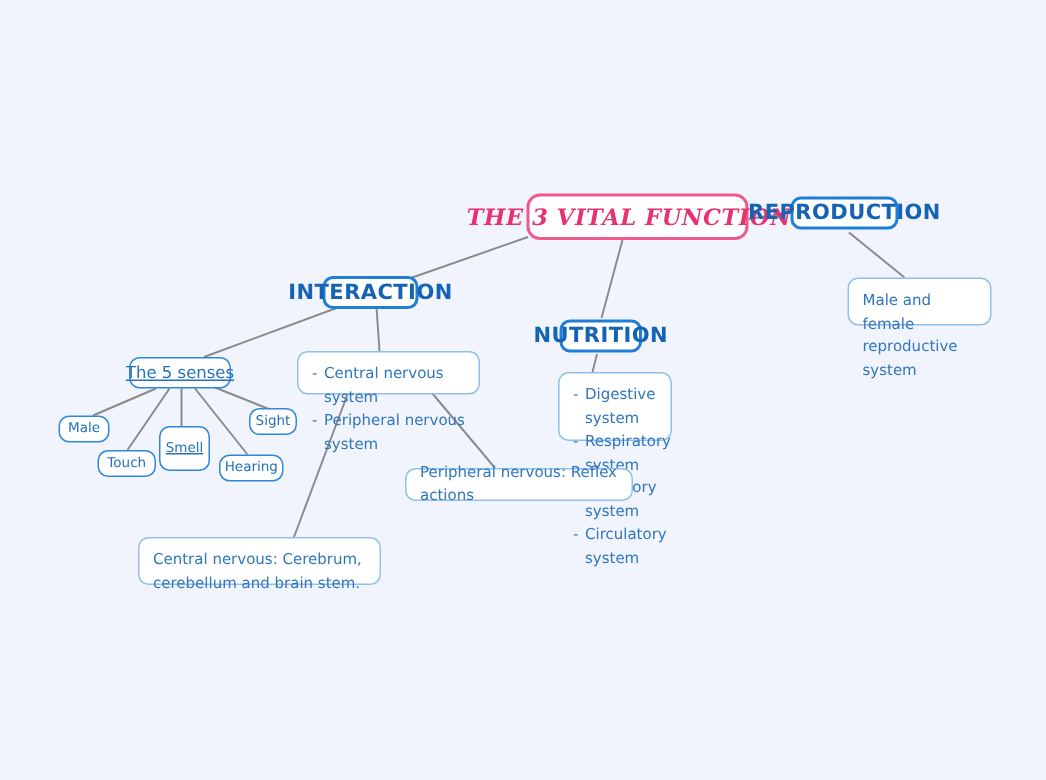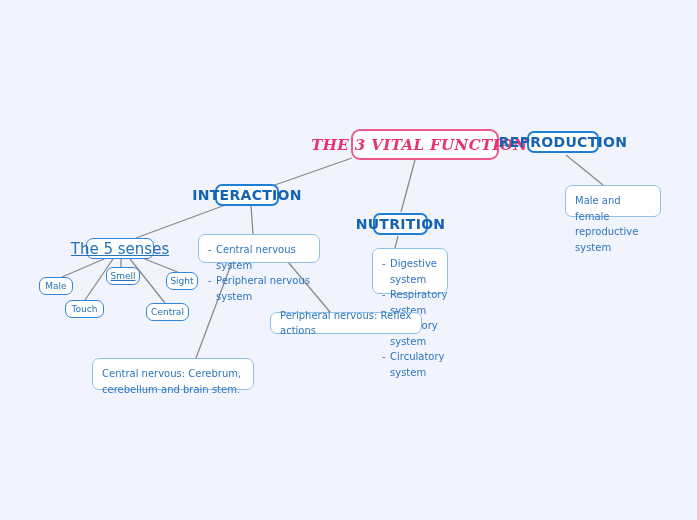--- a/index.html
+++ b/index.html
@@ -75,21 +75,21 @@
   }
   .node.detail.single-line {
     align-items: center;
   }
   .node.link-node {
     border: 1.8px solid #2e86de;
     justify-content: center;
   }
   .node.link-node .label {
     color: #2472b8;
-    font-size: 15px;
+    font-size: 11px;
     text-decoration: underline;
   }
   ul.bullets {
     margin: 0;
     padding: 0;
     list-style: none;
   }
   ul.bullets li {
     position: relative;
     padding-left: 8px;
@@ -178,30 +178,30 @@
   </div>
 
   <div class="node leaf" style="left:39px; top:277px; width:34px; height:18px;">
     <span class="label">Male</span>
   </div>
 
   <div class="node leaf" style="left:65px; top:300px; width:39px; height:18px;">
     <span class="label">Touch</span>
   </div>
 
-  <div class="node leaf" style="left:106px; top:267px; width:34px; height:18px;text-decoration:underline;">
+  <div class="node leaf" style="left:106px; top:284px; width:34px; height:30px;text-decoration:underline;">
     <span class="label">Smell</span>
   </div>
 
   <div class="node leaf" style="left:166px; top:272px; width:32px; height:18px;">
     <span class="label">Sight</span>
   </div>
 
   <div class="node leaf" style="left:146px; top:303px; width:43px; height:18px;">
-    <span class="label">Central</span>
+    <span class="label">Hearing</span>
   </div>
 
   <div class="node detail" style="left:92px; top:358px; width:162px; height:32px;">
     <span class="label">Central nervous: Cerebrum, cerebellum and brain stem.</span>
   </div>
 
   <div class="node detail single-line" style="left:270px; top:312px; width:152px; height:22px;">
     <span class="label">Peripheral nervous: Reflex actions</span>
   </div>
 

